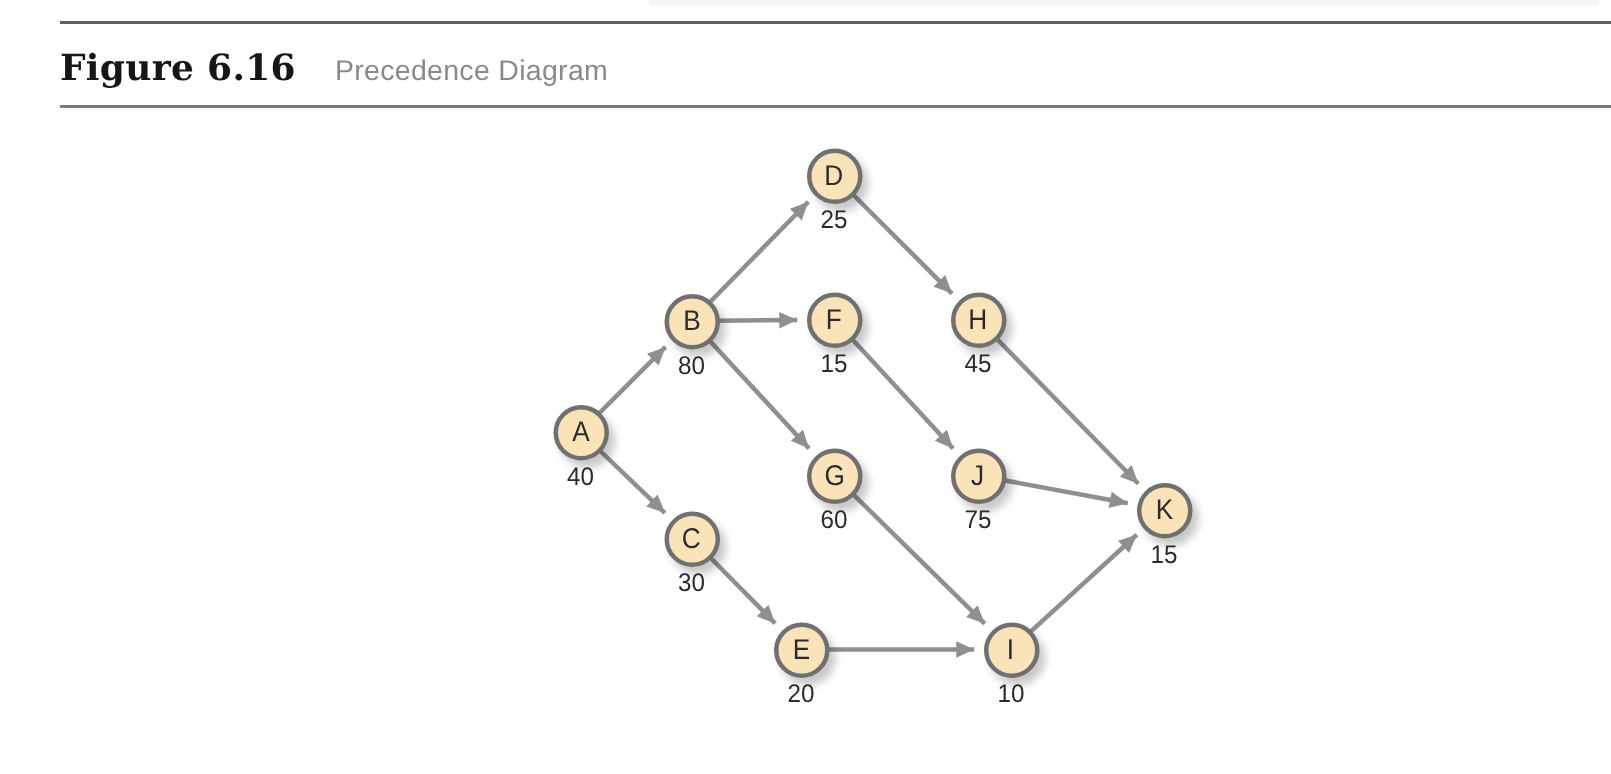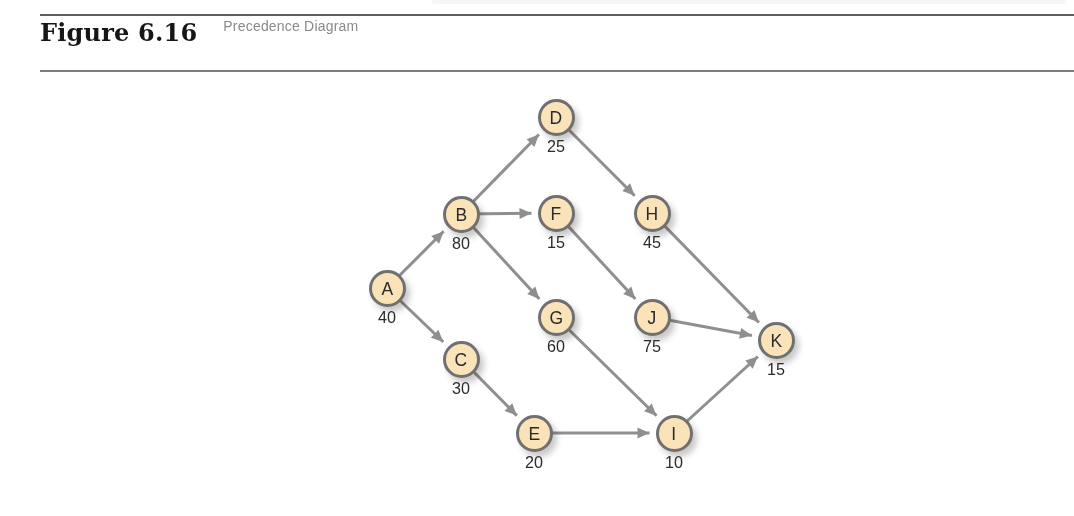--- a/index.html
+++ b/index.html
@@ -19,35 +19,35 @@
     border-radius: 0 0 3px 3px;
   }
   .top-rule {
     position: absolute;
     top: 14px; left: 40px; right: 0;
     height: 2px;
     background: #5f5f5f;
   }
   .header-row {
     position: absolute;
-    top: 18px; left: 40px; right: 0;
+    top: 30px; left: 40px; right: 0;
     display: flex;
-    align-items: flex-start;
+    align-items: flex-end;
   }
   .figure-label {
     font-family: "DejaVu Serif", serif;
     font-weight: 700;
     font-size: 24px;
     color: #161616;
     letter-spacing: 0.2px;
   }
   .figure-title {
     margin-left: 26px;
     font-family: "Liberation Sans", sans-serif;
-    font-size: 14px;
+    font-size: 19px;
     color: #8a8a8a;
     letter-spacing: 0.2px;
   }
   .header-rule {
     position: absolute;
     top: 70px; left: 40px; right: 0;
     height: 2px;
     background: #7b7b7b;
   }
   .diagram {

